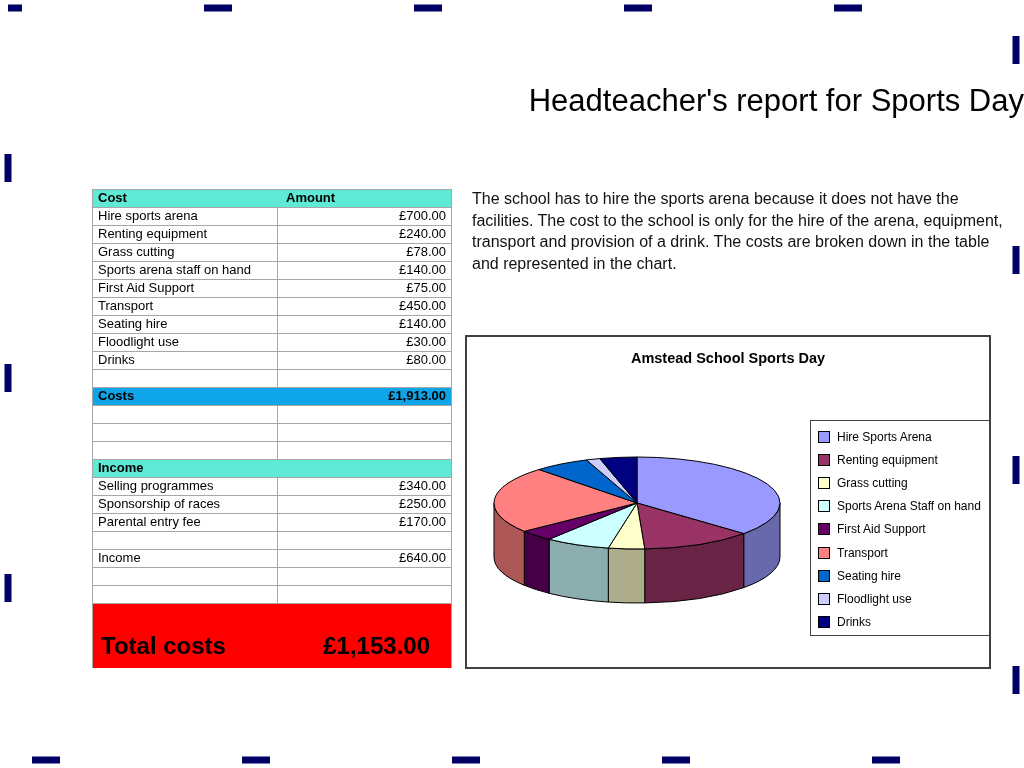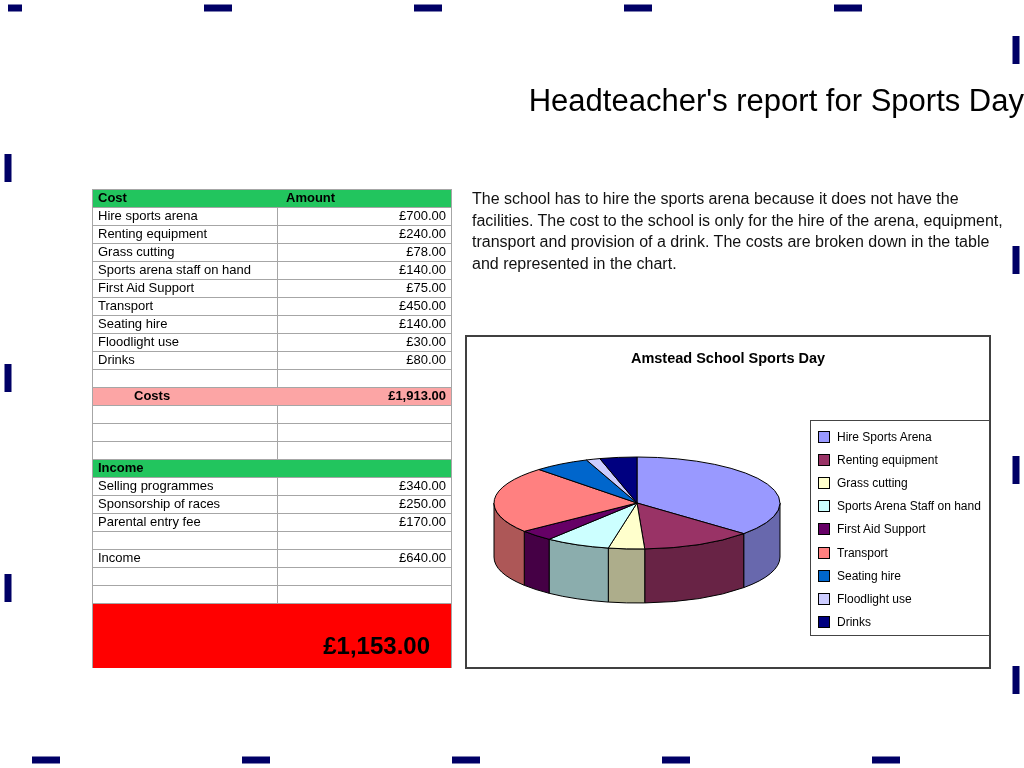--- a/index.html
+++ b/index.html
@@ -14,23 +14,23 @@
     font-size:16px;line-height:21.5px;color:#111;}
 
   
   #cost-table{position:absolute;left:92px;top:189px;width:360px;
     border:1px solid #a6a6a6;border-bottom:none;box-sizing:border-box;font-size:13px;}
   .trow{display:flex;height:18px;box-sizing:border-box;border-bottom:1px solid #a6a6a6;
     line-height:16.5px;background:#fff;}
   .trow .tl{width:185px;box-sizing:border-box;padding-left:5px;white-space:nowrap;overflow:hidden;}
   .trow .ta{flex:1;box-sizing:border-box;text-align:right;padding-right:5px;white-space:nowrap;}
   .trow.data .tl,.trow.empty .tl{border-right:1px solid #a6a6a6;}
-  .trow.header{background:#22c55e;font-weight:bold;}
+  .trow.header{background:#5eead4;font-weight:bold;}
   .trow.header .ta{text-align:left;padding-left:8px;}
-  .trow.total{background:#fca5a5;font-weight:bold;padding-left:36px;}
+  .trow.total{background:#0ea5e9;font-weight:bold;}
   .trow.grand{background:#FF0000;font-weight:bold;font-size:24px;height:64px;
     align-items:flex-end;padding-bottom:9px;border-bottom:none;line-height:26px;}
   .trow.grand .tl{padding-left:8px;}
   .trow.grand .ta{padding-right:21px;}
 
   
   #chart-box{position:absolute;left:465px;top:335px;width:526px;height:334px;
     border:2px solid #404040;box-sizing:border-box;background:#fff;}
   #chart-title{position:absolute;top:13px;left:0;width:100%;text-align:center;
     font-size:14.5px;font-weight:bold;}
@@ -140,20 +140,21 @@
       </div>
       <div class="trow empty">
         <span class="tl"></span>
         <span class="ta"></span>
       </div>
       <div class="trow empty">
         <span class="tl"></span>
         <span class="ta"></span>
       </div>
       <div class="trow grand">
+        <span class="tl">Total costs</span>
         <span class="ta">£1,153.00</span>
       </div>
     </div>
 
   <div id="chart-box">
     <div id="chart-title">Amstead School Sports Day</div>
     <svg id="pie-svg" width="522" height="330" viewBox="0 0 522 330" xmlns="http://www.w3.org/2000/svg">
         <path d="M313,166 A143,46 0 0 1 276.71899366906706,196.6187350390275 L276.71899366906706,250.6187350390275 A143,46 0 0 0 313,220 Z" fill="rgb(104,104,173)" stroke="#000" stroke-width="1"></path>
         <path d="M276.71899366906706,196.6187350390275 A143,46 0 0 1 177.74590694143706,211.93246650492046 L177.74590694143706,265.93246650492046 A143,46 0 0 0 276.71899366906706,250.6187350390275 Z" fill="rgb(104,35,69)" stroke="#000" stroke-width="1"></path>
         <path d="M177.74590694143706,211.93246650492046 A143,46 0 0 1 141.31078356708736,211.06474359083356 L141.31078356708736,265.0647435908336 A143,46 0 0 0 177.74590694143706,265.93246650492046 Z" fill="rgb(173,173,139)" stroke="#000" stroke-width="1"></path>

